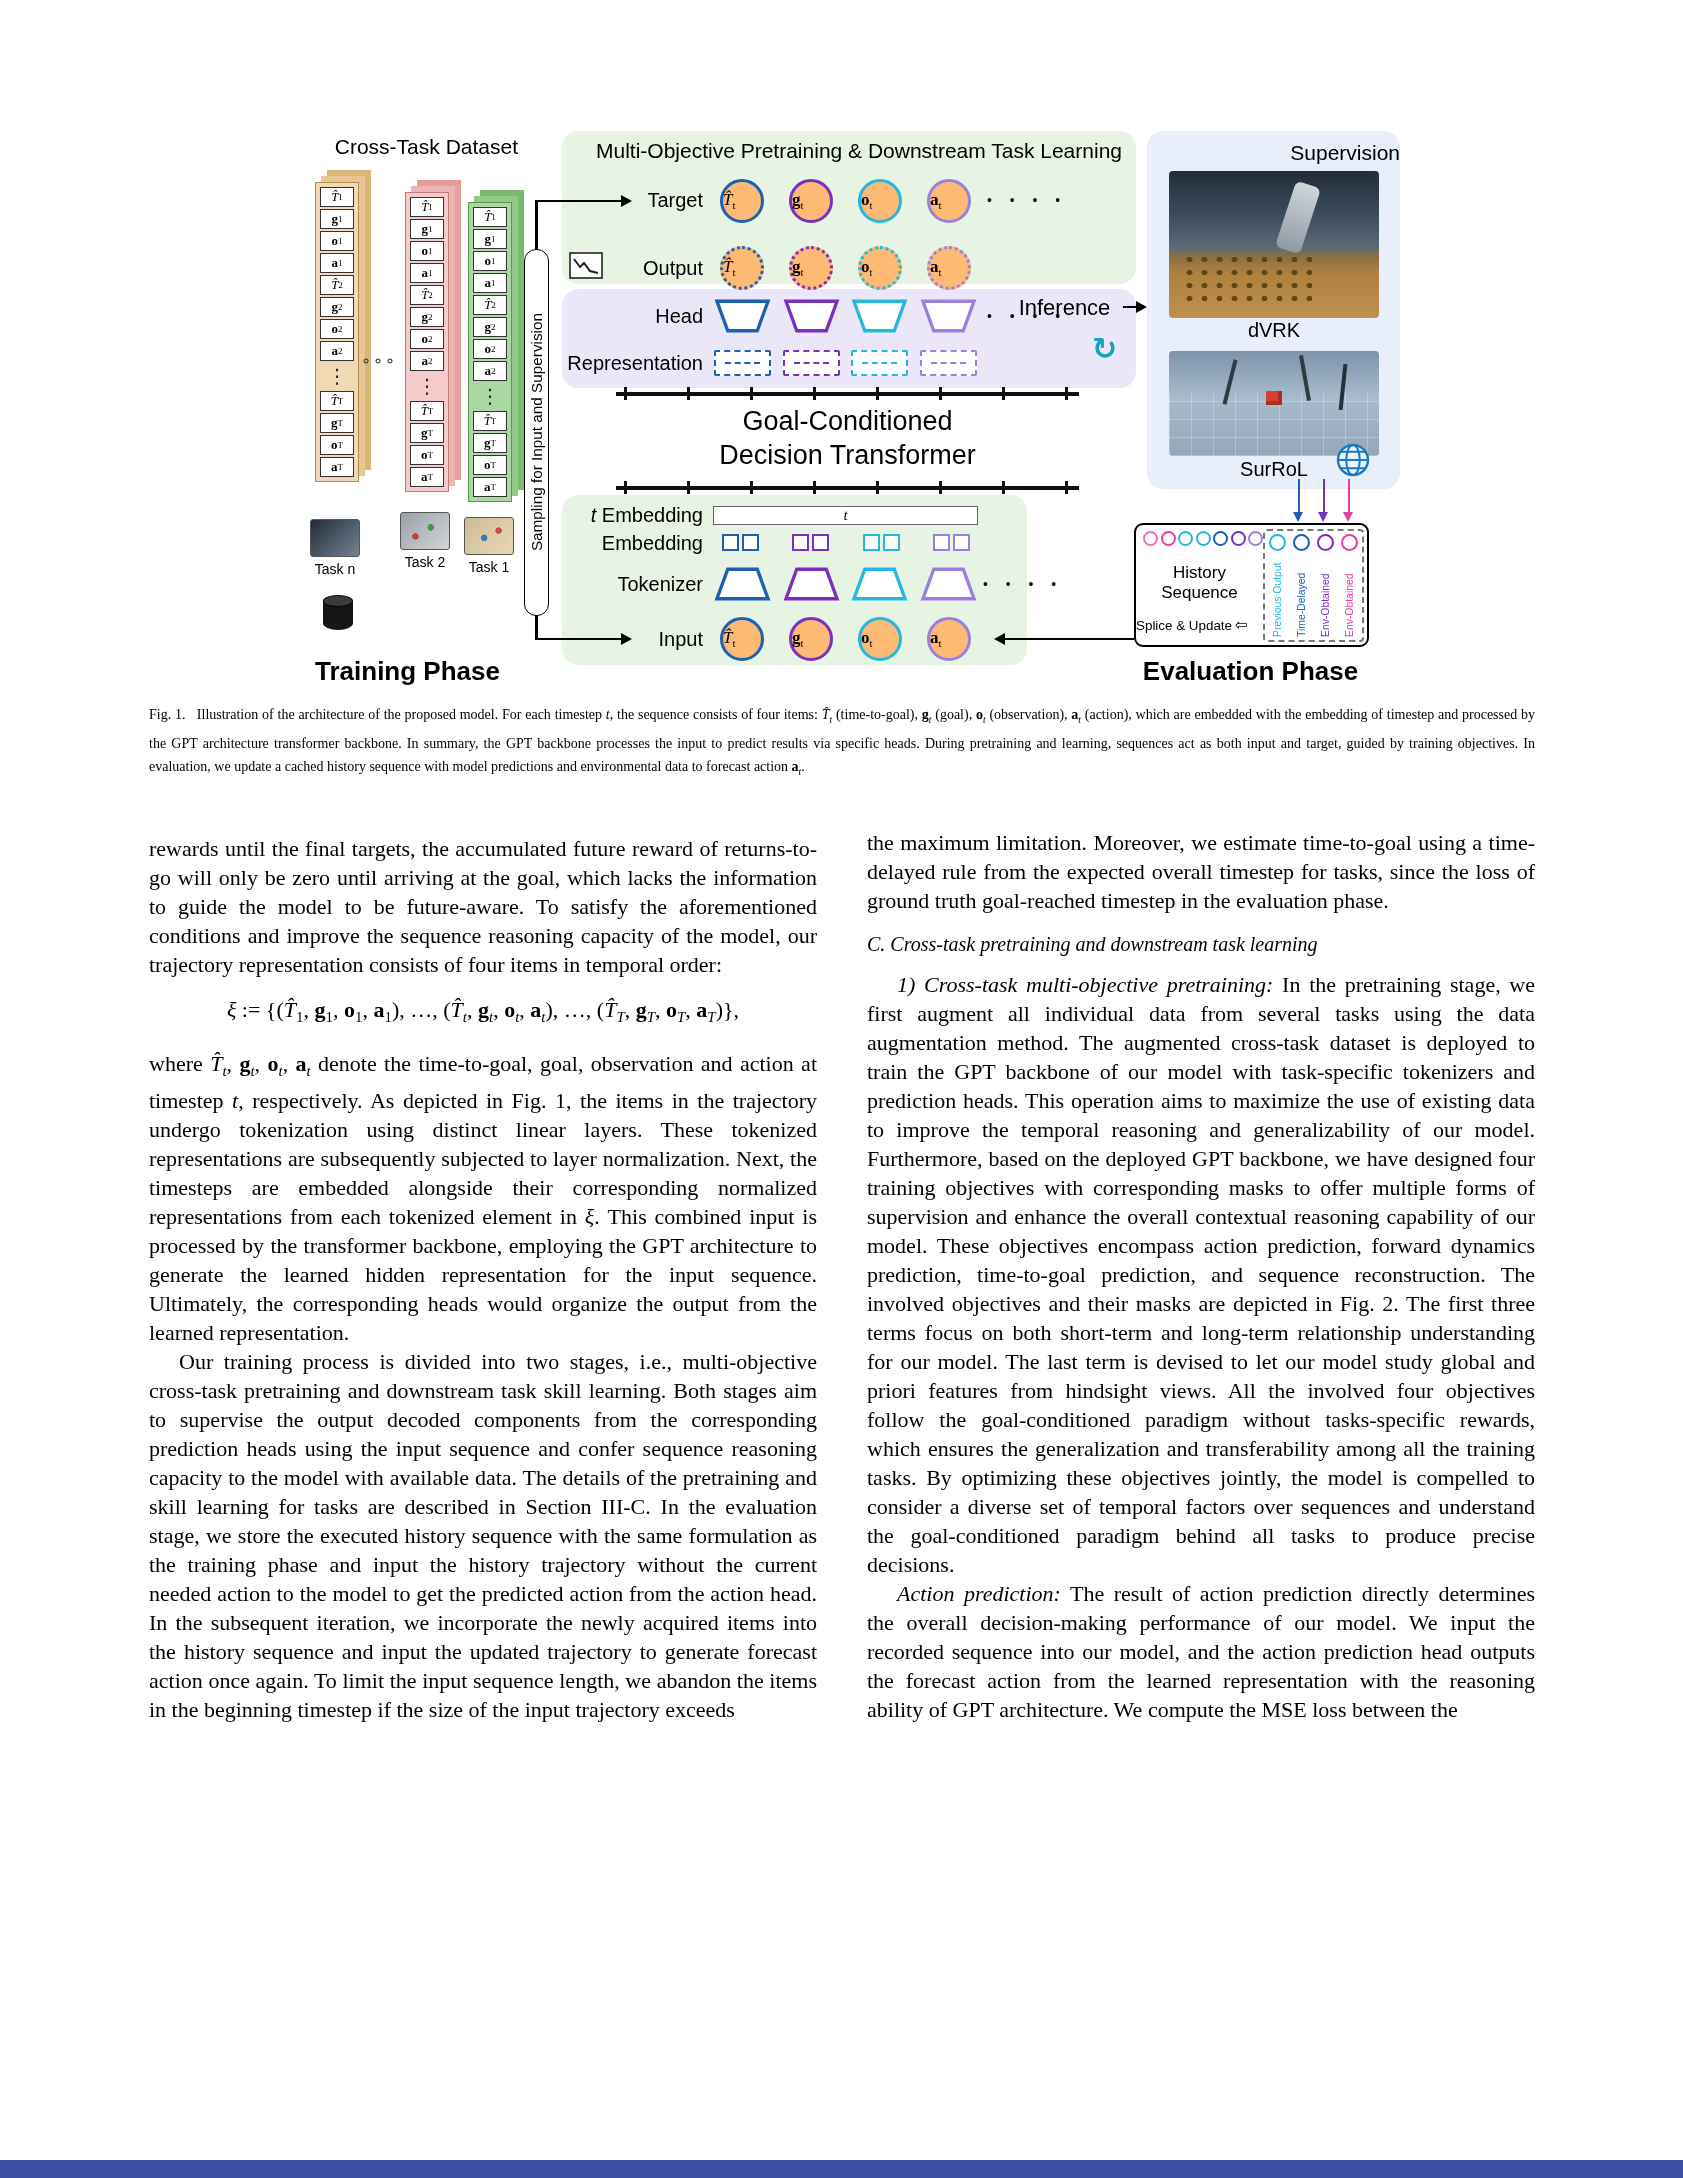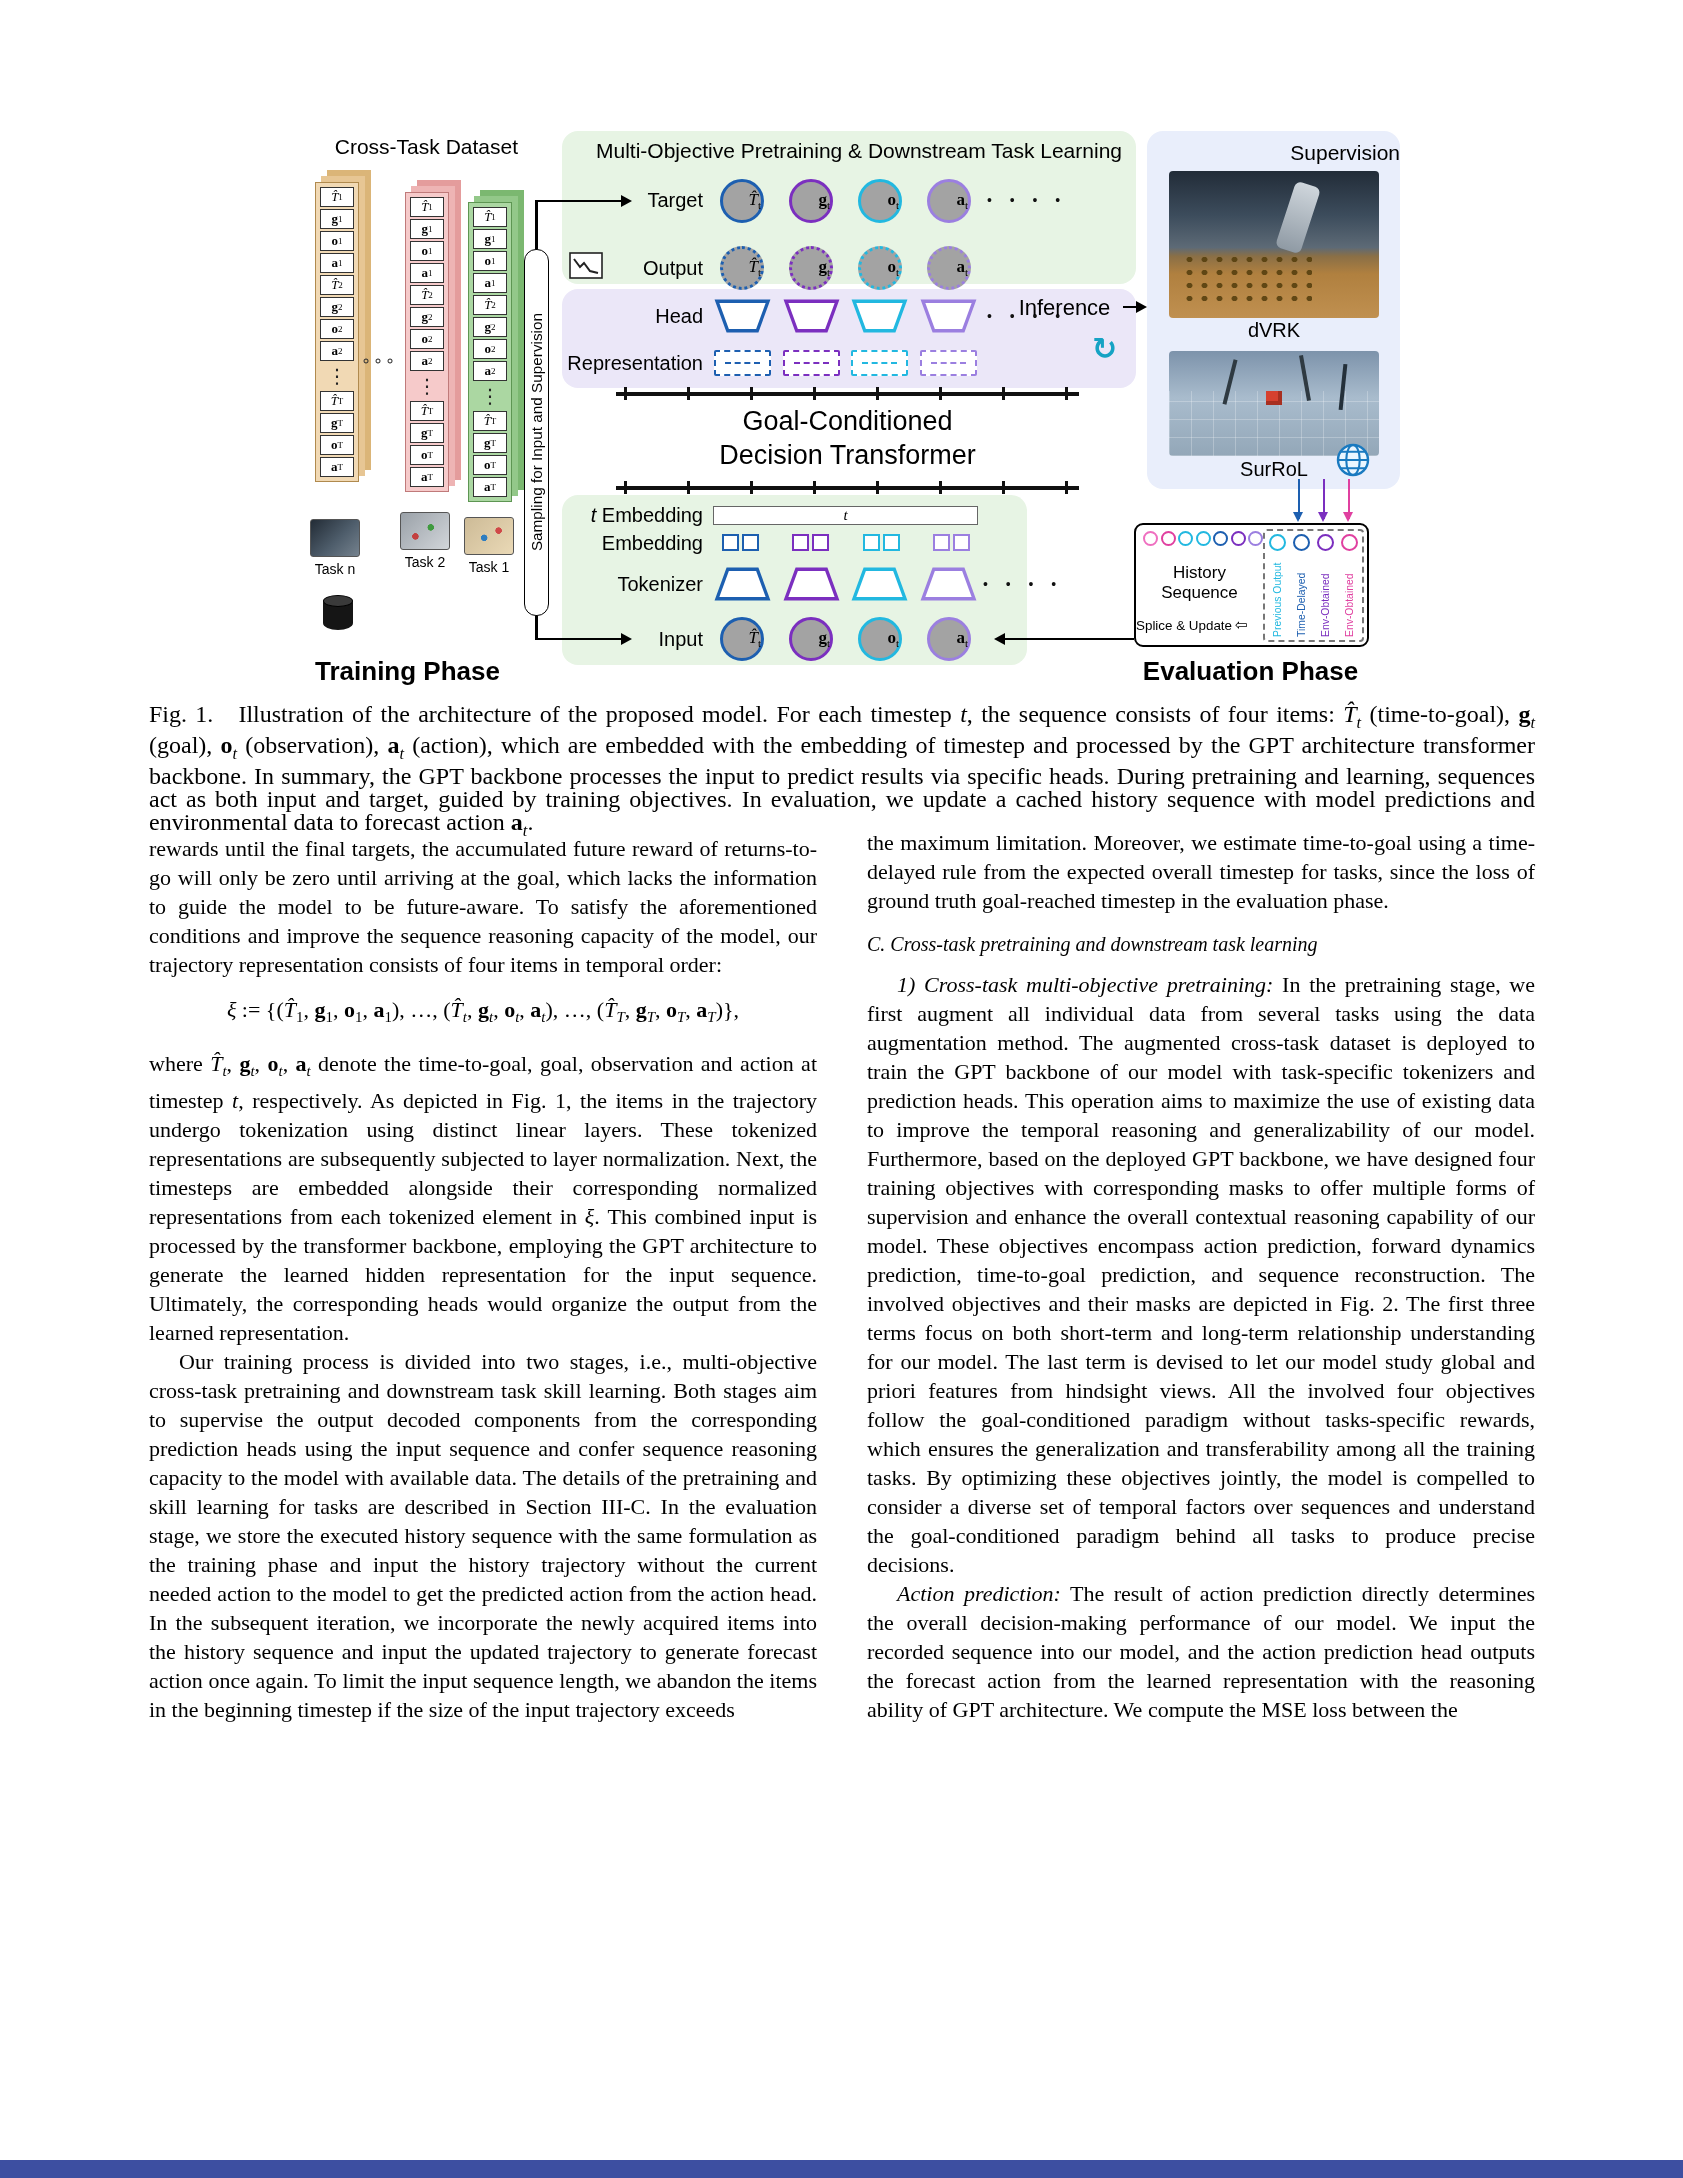--- a/index.html
+++ b/index.html
@@ -86,21 +86,21 @@
   .row-label { position:absolute; left:396px; width:158px; text-align:right; font-size:20px; }
   .rl-target{top:58px} .rl-output{top:126px} .rl-head{top:174px} .rl-repr{top:221px}
   .rl-temb{top:373px} .rl-emb{top:401px} .rl-tok{top:442px} .rl-input{top:497px}
 
   .loss-icon { position:absolute; left:420px; top:121px; }
 
   
   .tok-row  { position:absolute; left:571px; width:251px; display:flex; justify-content:space-between; }
   .r-target { top:48px; } .r-output { top:115px; } .r-input { top:486px; }
   .tok-circle { width:44px; height:44px; border-radius:50%; border:3.2px solid currentColor;
-                background:#a3a3a3; display:flex; align-items:center; justify-content:flex-end; }
+                background:#fdba74; display:flex; align-items:center; justify-content:flex-start; }
   .r-output .tok-circle { border-style:dotted; }
   .tok-label { font-family:"Liberation Serif", serif; font-size:17px; color:#000; }
   .tok-label sub { font-size:11px; }
 
   .trap-row { position:absolute; left:565px; width:263px; display:flex; justify-content:space-between; }
   .r-head { top:168px; } .r-tokenizer { top:436px; }
   .trap { display:block; }
 
   .repr-row { position:absolute; left:565px; top:219px; width:263px; display:flex; justify-content:space-between; }
   .repr { width:57px; height:26px; border:2.6px dashed currentColor; border-radius:2px;
@@ -170,21 +170,21 @@
                  border:2px dashed #777; border-radius:4px; display:flex;
                  justify-content:space-around; padding-top:3px; }
   .chan { display:flex; flex-direction:column; align-items:center; gap:3px; }
   .vlab { writing-mode:vertical-rl; transform:rotate(180deg); font-size:10.4px; height:83px;
           white-space:nowrap; }
 
   .phase { position:absolute; top:525px; width:267px; text-align:center; font-weight:bold; font-size:26px; }
   .ph-train { left:125px; } .ph-eval { left:968px; }
 
   
-  .caption { position:absolute; left:149px; top:703px; width:1386px; font-size:24px;
+  .caption { position:absolute; left:149px; top:703px; width:1386px; font-size:14px;
              line-height:23px; text-align:justify; }
   .columns { position:absolute; left:149px; top:828px; width:1386px; display:flex; gap:50px;align-items:flex-end; }
   .col { width:668px; font-size:22px; line-height:29px; text-align:justify; }
   .col p { margin:0; }
   .col p.indent { text-indent:30px; }
   .equation { text-align:center; font-size:22px; margin:16px 0; }
   .subheading { font-style:italic; font-weight:normal; font-size:20px; margin:15px 0 11px; }
   sub { font-size:0.68em; }
 
   .next-strip { position:absolute; left:0; top:2160px; width:1683px; height:18px; background:#3d4fa1; }

